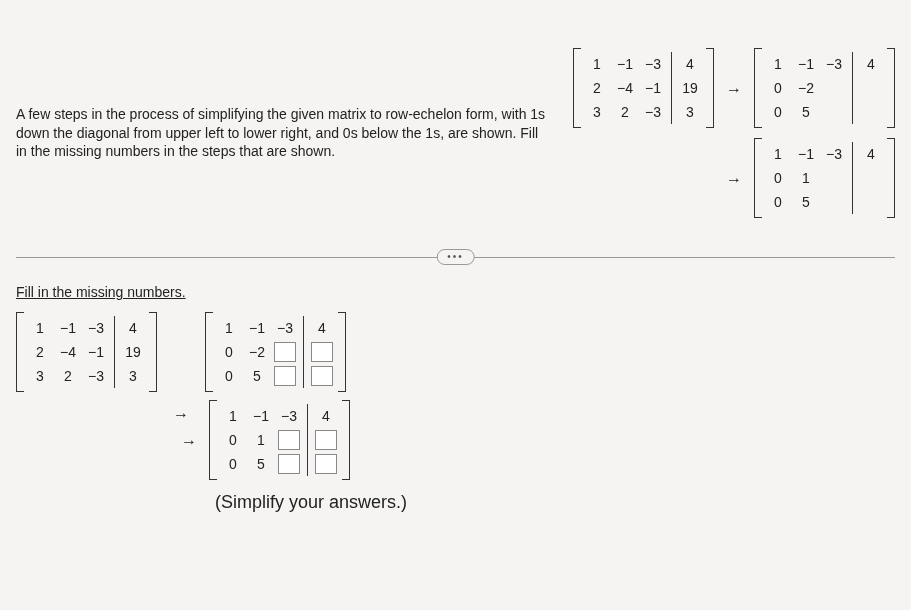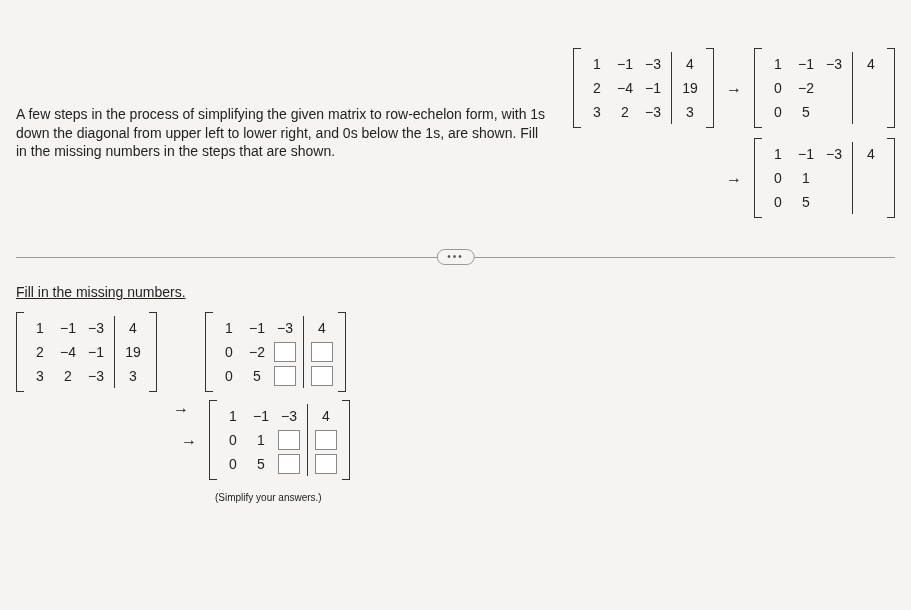--- a/index.html
+++ b/index.html
@@ -115,21 +115,21 @@
     align-items: flex-start;
     gap: 12px;
   }
   .stack-right {
     display: flex;
     flex-direction: column;
     gap: 8px;
     align-items: flex-start;
   }
   .simplify-note {
-    font-size: 10px;
+    font-size: 18px;
     margin-top: 4px;
     margin-left: 10px;
   }
   .right-col-align { display:flex; flex-direction:column; align-items:flex-end; gap:10px;}
 </style>
 </head>
 <body>
 
 <div class="top-section">
   <div class="prompt-text">A few steps in the process of simplifying the given matrix to row-echelon form, with 1s down the diagonal from upper left to lower right, and 0s below the 1s, are shown. Fill in the missing numbers in the steps that are shown.</div>

